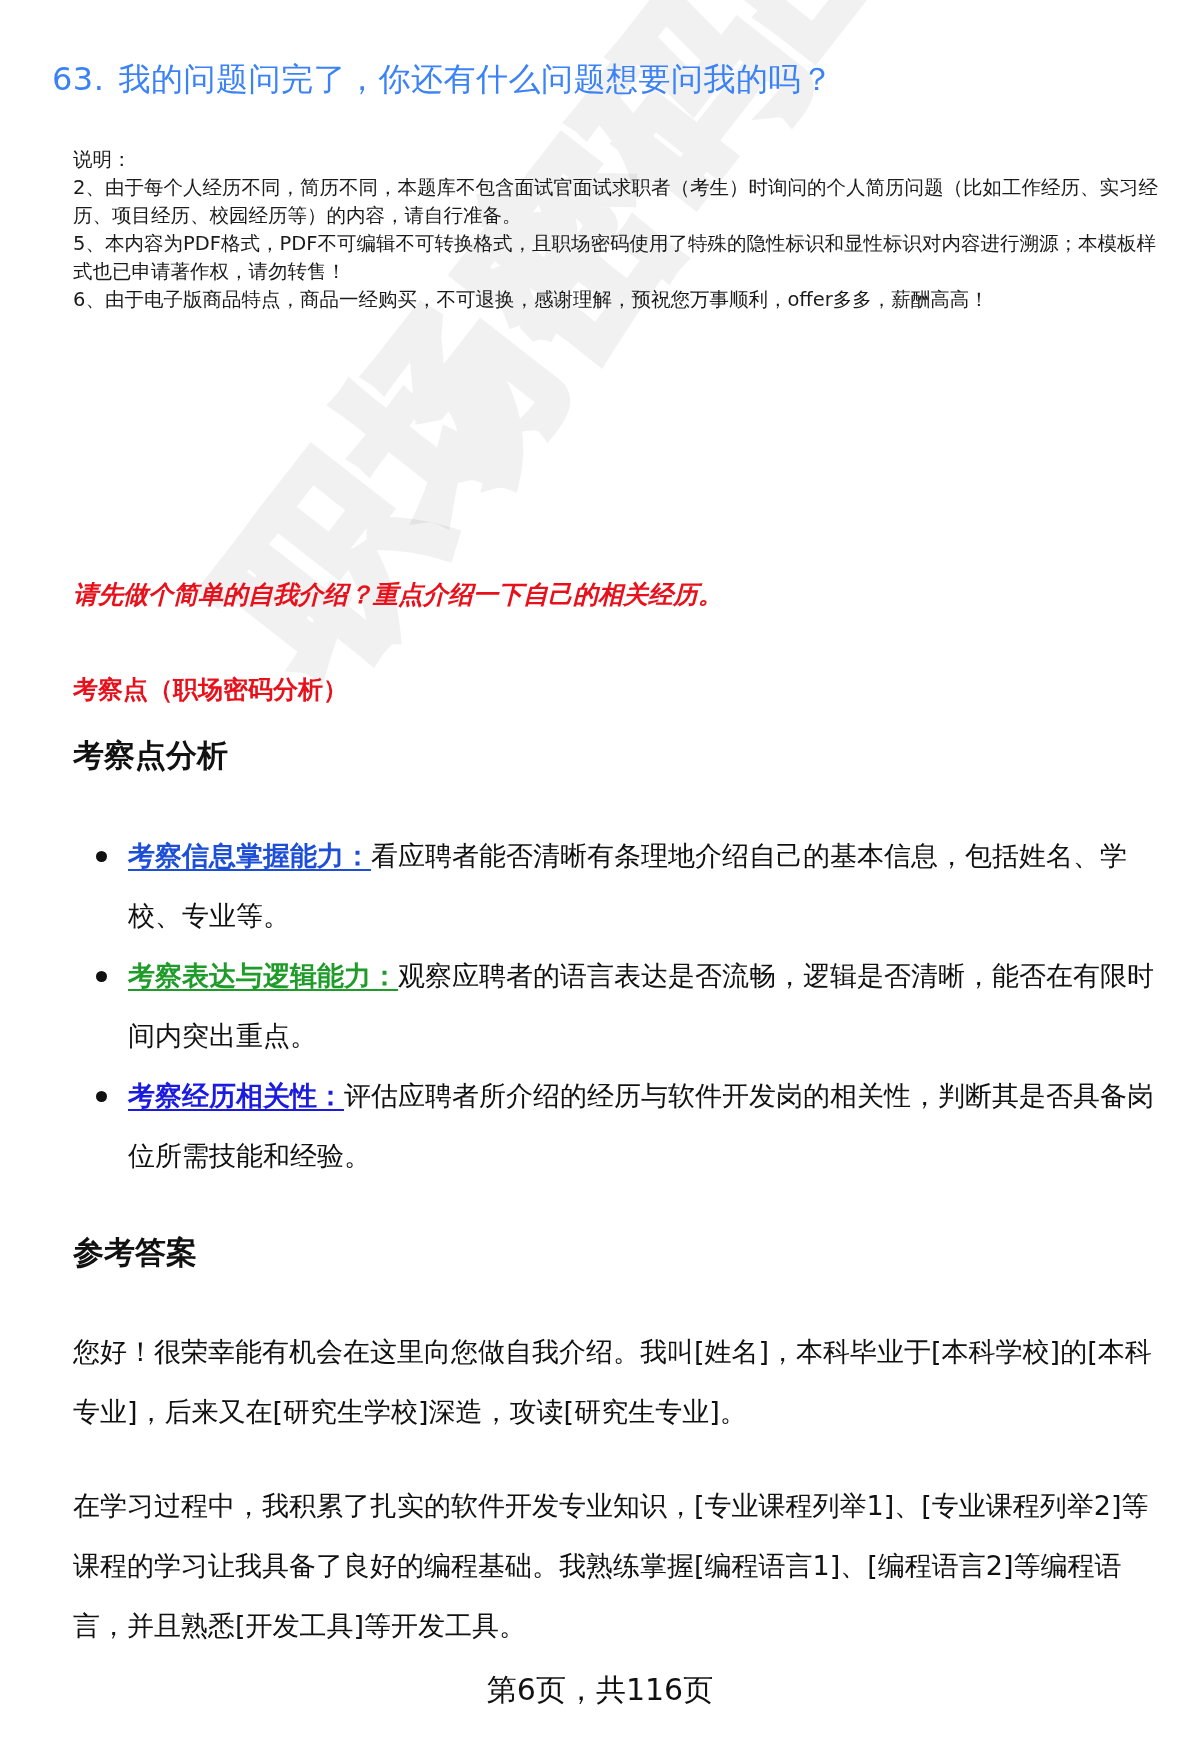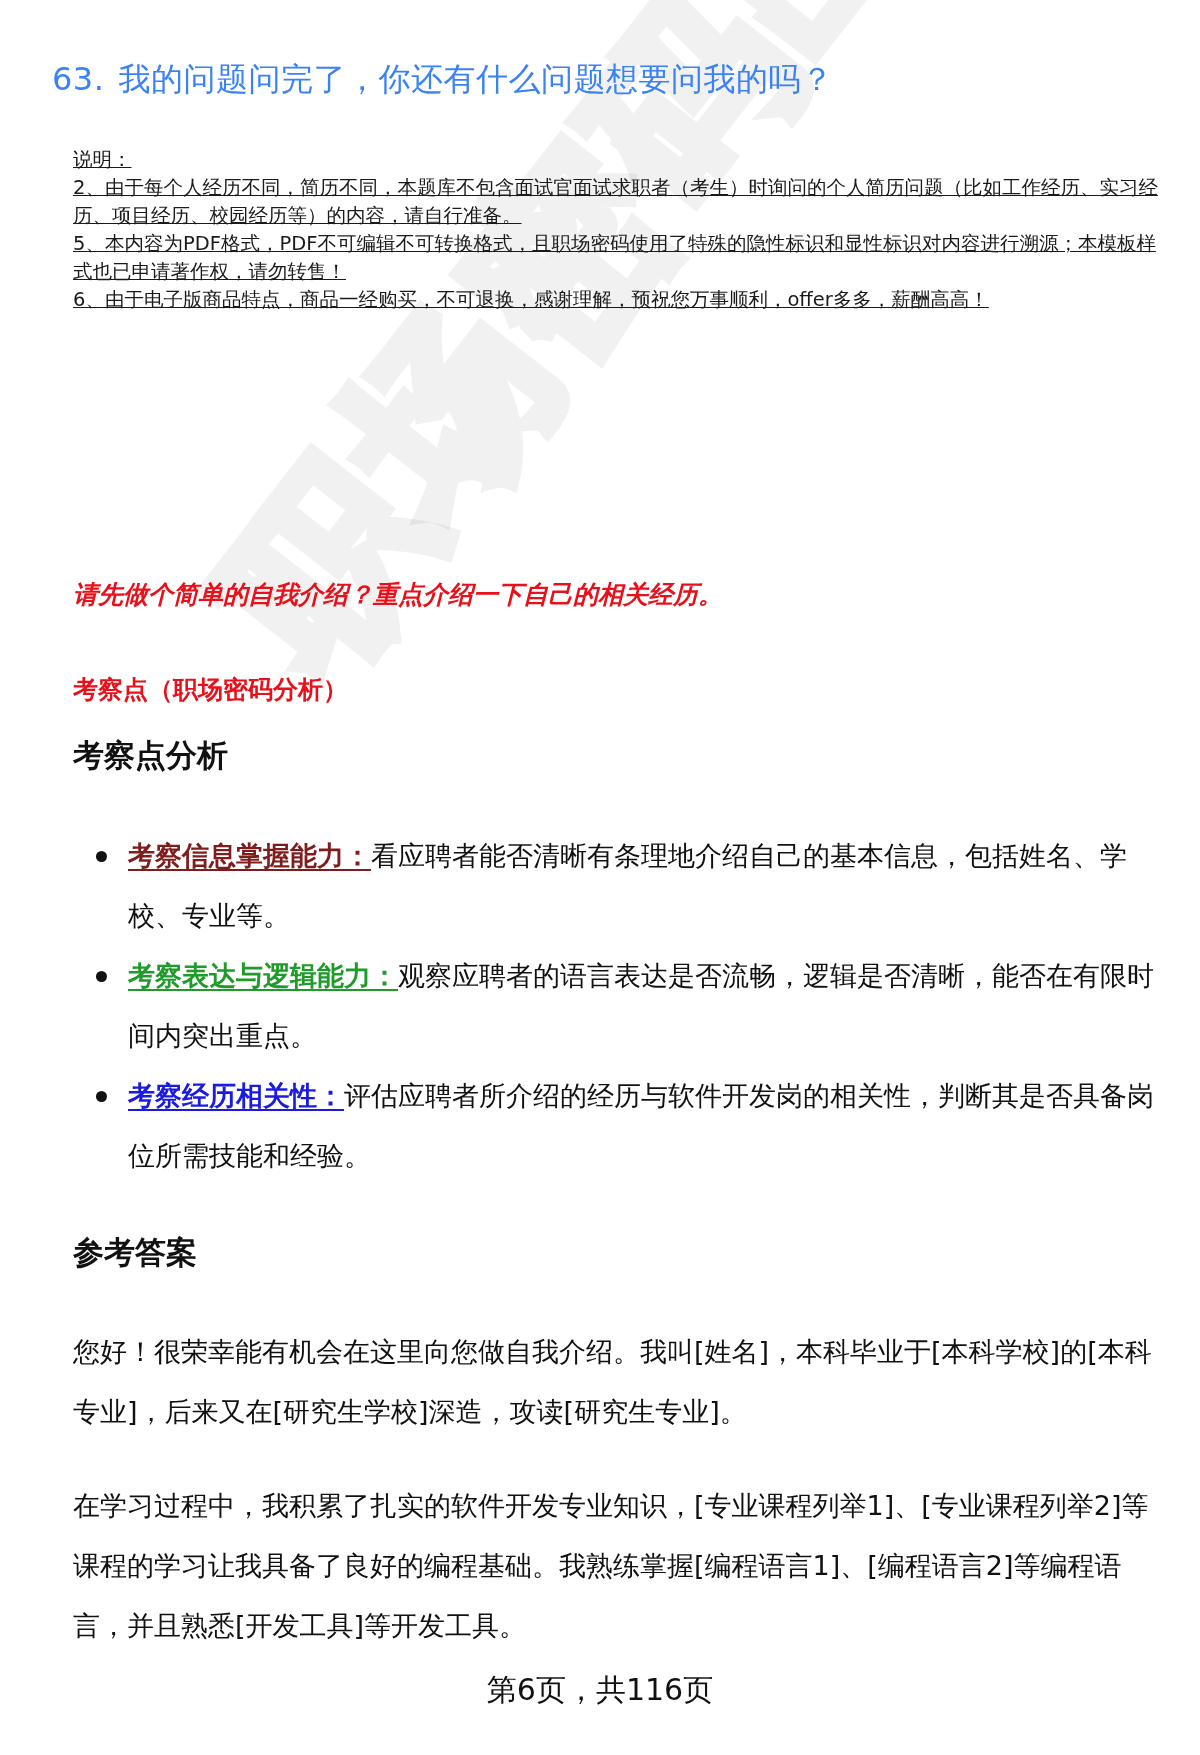--- a/index.html
+++ b/index.html
@@ -9,37 +9,37 @@
   .watermark { position: absolute; left: 170px; top: 560px; width: 1100px;
                transform: rotate(-52deg); transform-origin: 0 0;
                font-size: 190px; font-weight: bold; color: transparent;
                -webkit-text-stroke: 14px rgba(0,0,0,0.055); letter-spacing: 6px;
                white-space: nowrap; pointer-events: none; z-index: 0; }
   .content { position: absolute; left: 0; top: 0; width: 1200px; z-index: 1; }
   .q-title { position: absolute; left: 52px; top: 58px; font-size: 32px; color: #3b82f6;
              letter-spacing: 0.5px; }
   .q-title .num { margin-right: 14px; }
   .notes { position: absolute; left: 73px; top: 146px; width: 1090px; font-size: 19.5px;
-           line-height: 28px; color: #1a1a1a; text-decoration: underline; }
+           line-height: 28px; color: #1a1a1a; }
   .notes p { margin: 0; }
   .red-q { position: absolute; left: 73px; top: 578px; font-size: 25px; font-weight: bold;
            color: #e8101a; font-style: italic; }
   .red-sub { position: absolute; left: 73px; top: 673px; font-size: 25px; font-weight: bold;
              color: #e8101a; }
   .h2 { position: absolute; left: 73px; font-size: 31px; font-weight: bold; color: #111; }
   .h2.analysis { top: 735px; }
   .h2.answer { top: 1232px; }
   .bullets { position: absolute; left: 96px; top: 826px; width: 1060px; font-size: 27px;
              line-height: 60px; color: #111; list-style: none; margin: 0; padding: 0; }
   .bullets li { position: relative; padding-left: 32px; }
   .bullets li .dot { position: absolute; left: 0; top: 25px; width: 11px; height: 11px;
                      border-radius: 50%; background: #111; }
   .bullets .key { font-weight: bold; text-decoration: underline; text-underline-offset: 4px;
                   text-decoration-thickness: 1.5px; }
-  .key.red { color: #7f1d1d; }
+  .key.red { color: #1d4ed8; }
   .key.blue { color: #1a1ae0; }
   .key.green { color: #1f9b2a; }
   .answer-body { position: absolute; left: 73px; width: 1090px; font-size: 27px;
                  line-height: 60px; color: #111; margin: 0; }
   .answer-body.p1 { top: 1322px; }
   .answer-body.p2 { top: 1476px; }
   .footer { position: absolute; left: 0; width: 1200px; top: 1670px; text-align: center;
             font-size: 30px; color: #111; }
 </style>
 </head>

